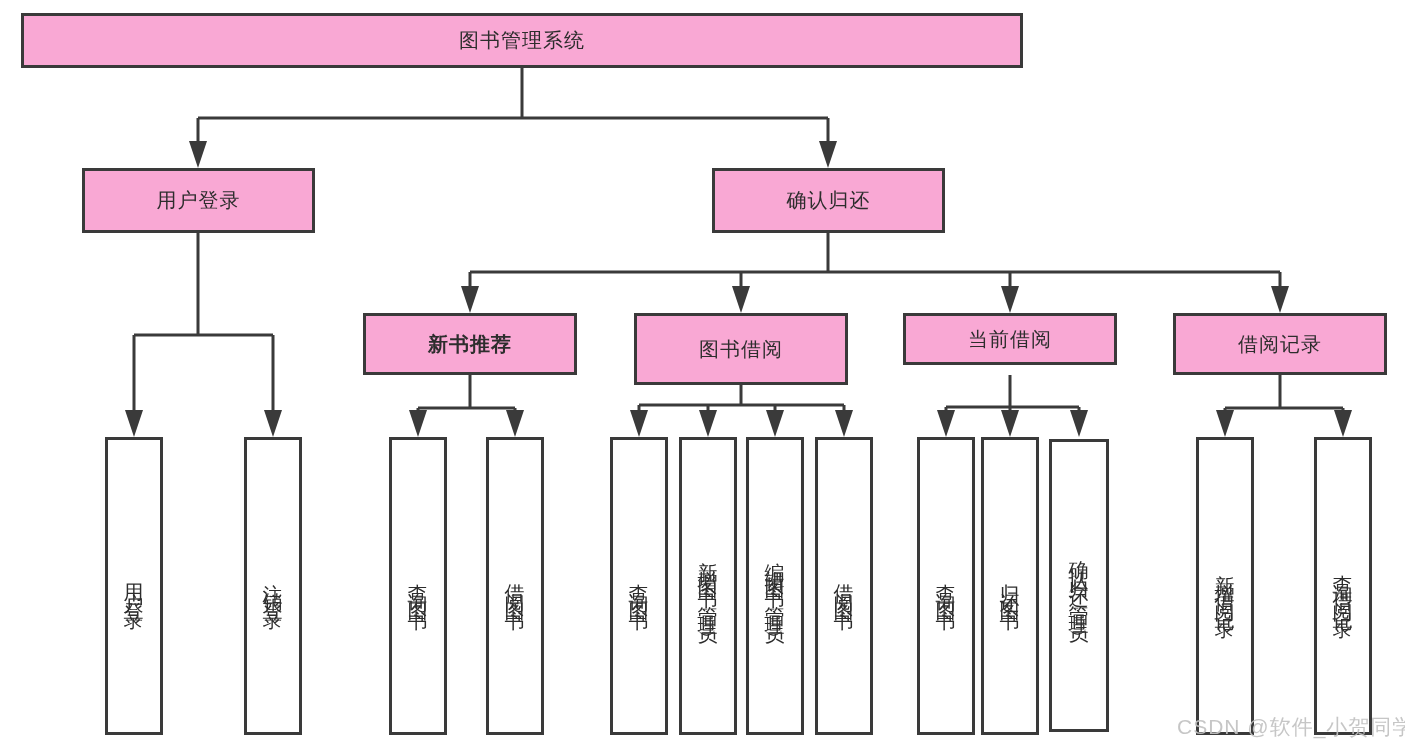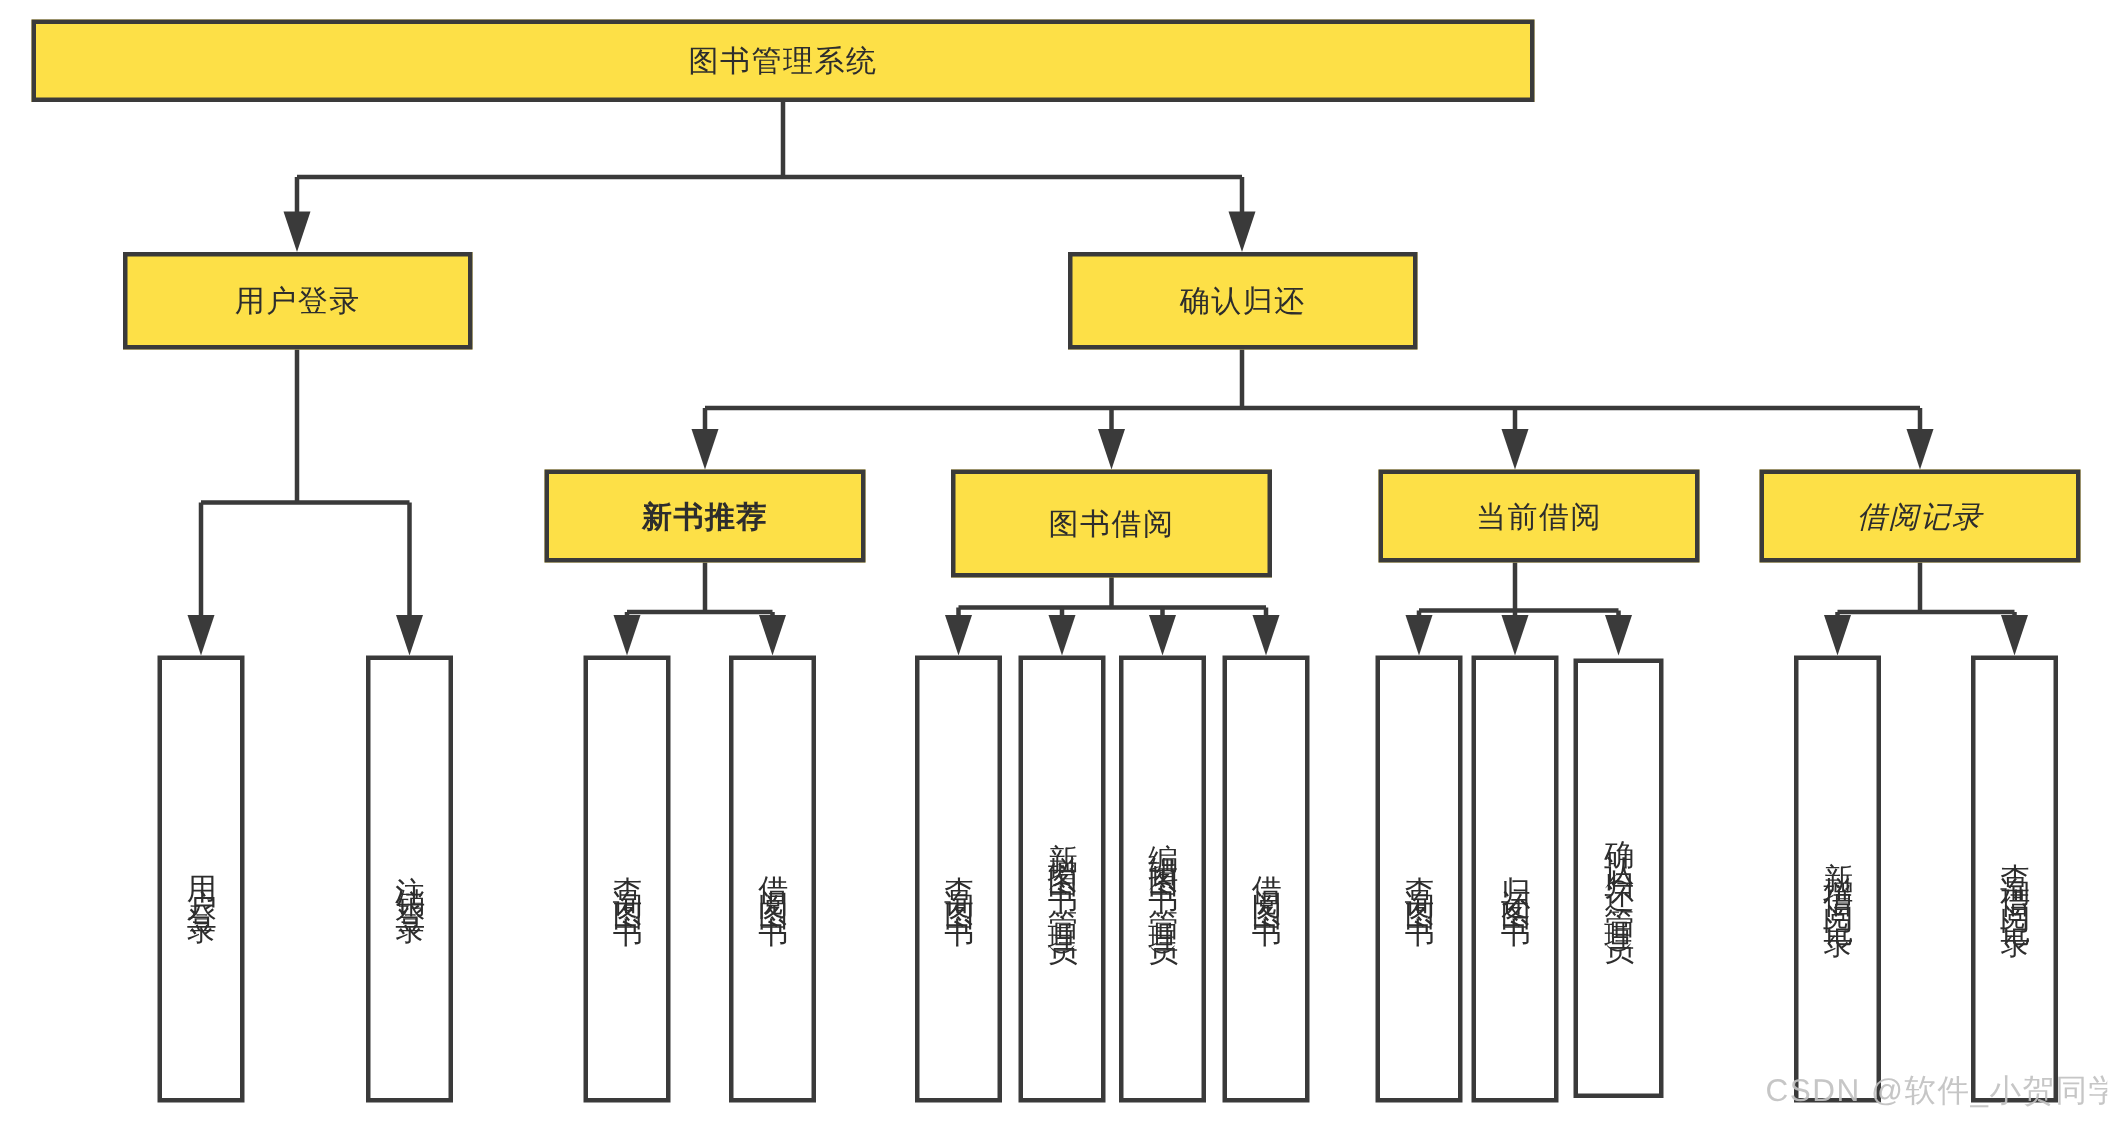--- a/index.html
+++ b/index.html
@@ -13,21 +13,21 @@
     overflow: hidden;
   }
   #connectors {
     position: absolute;
     left: 0; top: 0;
     width: 1405px; height: 747px;
     pointer-events: none;
   }
   .hbox {
     position: absolute;
-    background: #fde047;
+    background: #f9a8d4;
     border: 3px solid #3a3a3a;
     display: flex;
     align-items: center;
     justify-content: center;
     font-size: 20px;
     color: #2d2d2d;
     letter-spacing: 1px;
     z-index: 2;
   }
   .vbox {
@@ -105,22 +105,22 @@
     </g>
   </svg>
 
   <div class="hbox" style="left:21px; top:13px; width:1002px; height:55px;">图书管理系统</div>
 
   <div class="hbox" style="left:82px; top:168px; width:233px; height:65px;">用户登录</div>
   <div class="hbox" style="left:712px; top:168px; width:233px; height:65px;">确认归还</div>
 
   <div class="hbox" style="left:363px; top:313px; width:214px; height:62px;font-weight:bold;">新书推荐</div>
   <div class="hbox" style="left:634px; top:313px; width:214px; height:72px;">图书借阅</div>
-  <div class="hbox" style="left:903px; top:313px; width:214px; height:62px;margin-left:16px;">当前借阅</div>
-  <div class="hbox" style="left:1173px; top:313px; width:214px; height:62px;font-style:italic;">借阅记录</div>
+  <div class="hbox" style="left:903px; top:313px; width:214px; height:52px;">当前借阅</div>
+  <div class="hbox" style="left:1173px; top:313px; width:214px; height:62px;">借阅记录</div>
 
   <div class="vbox" style="left:105px; top:437px; width:58px; height:298px;">
     <span class="vtext">用户登录</span>
   </div>
   <div class="vbox" style="left:244px; top:437px; width:58px; height:298px;">
     <span class="vtext">注销登录</span>
   </div>
 
   <div class="vbox" style="left:389px; top:437px; width:58px; height:298px;">
     <span class="vtext">查询图书</span>

